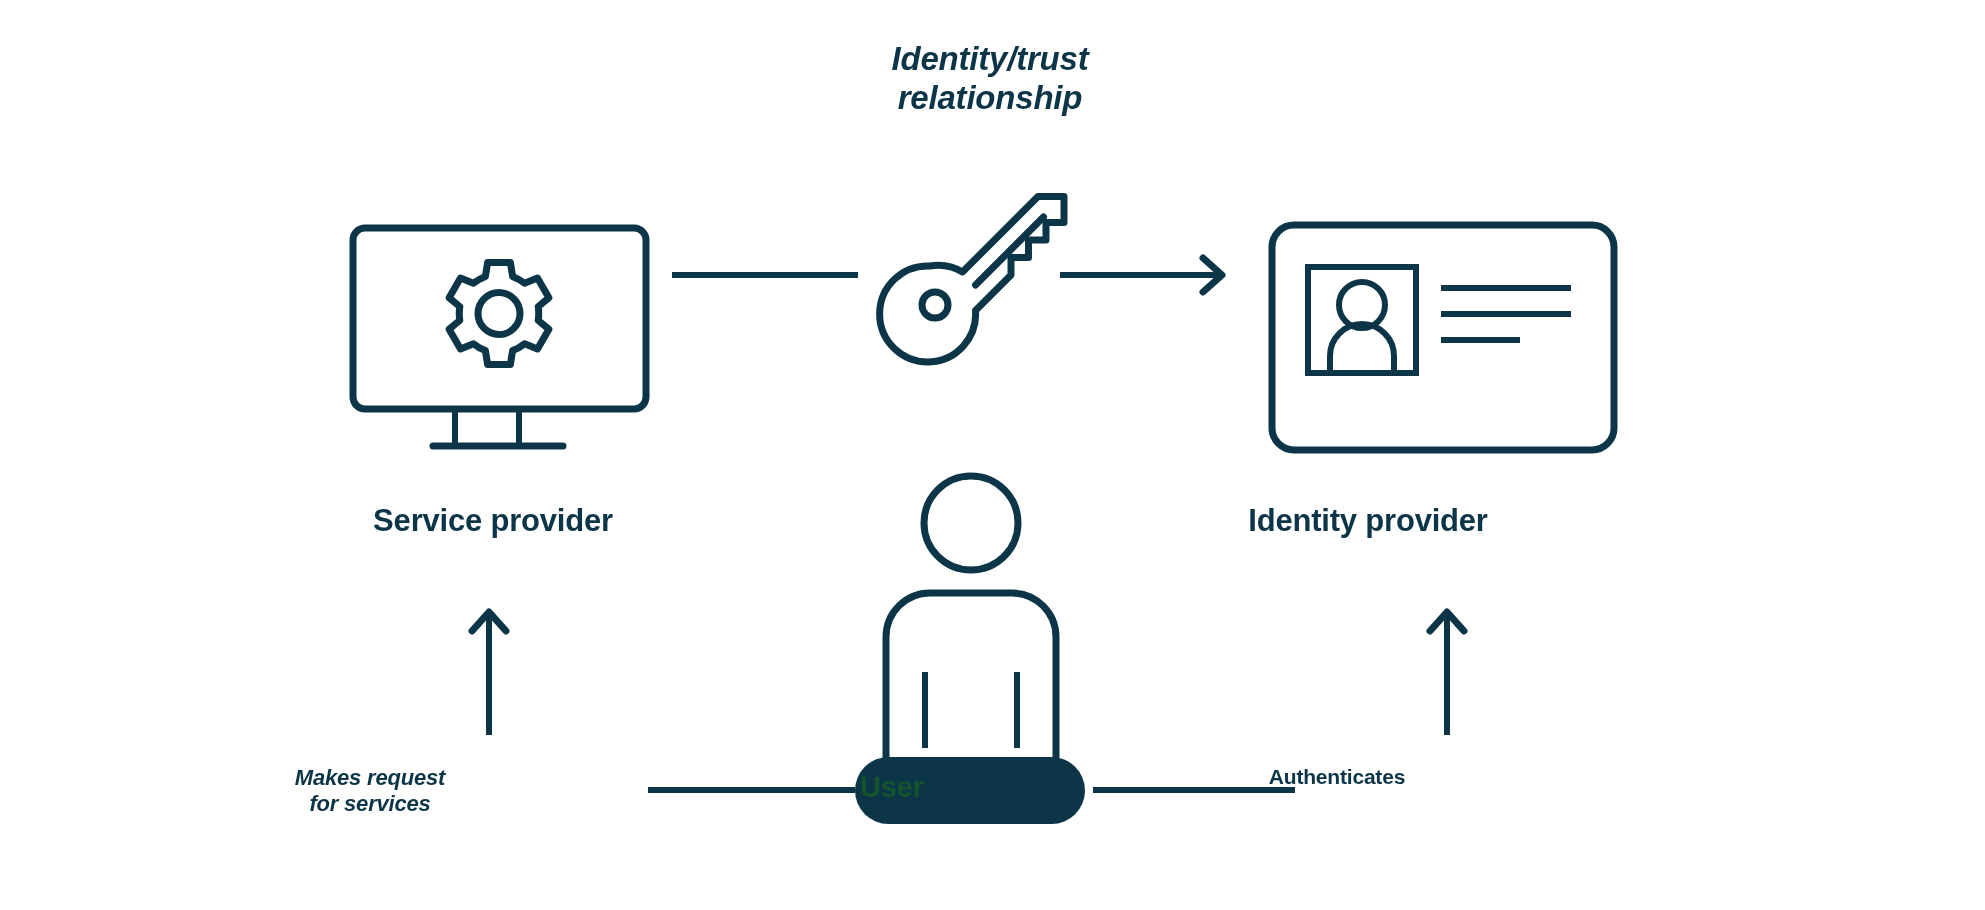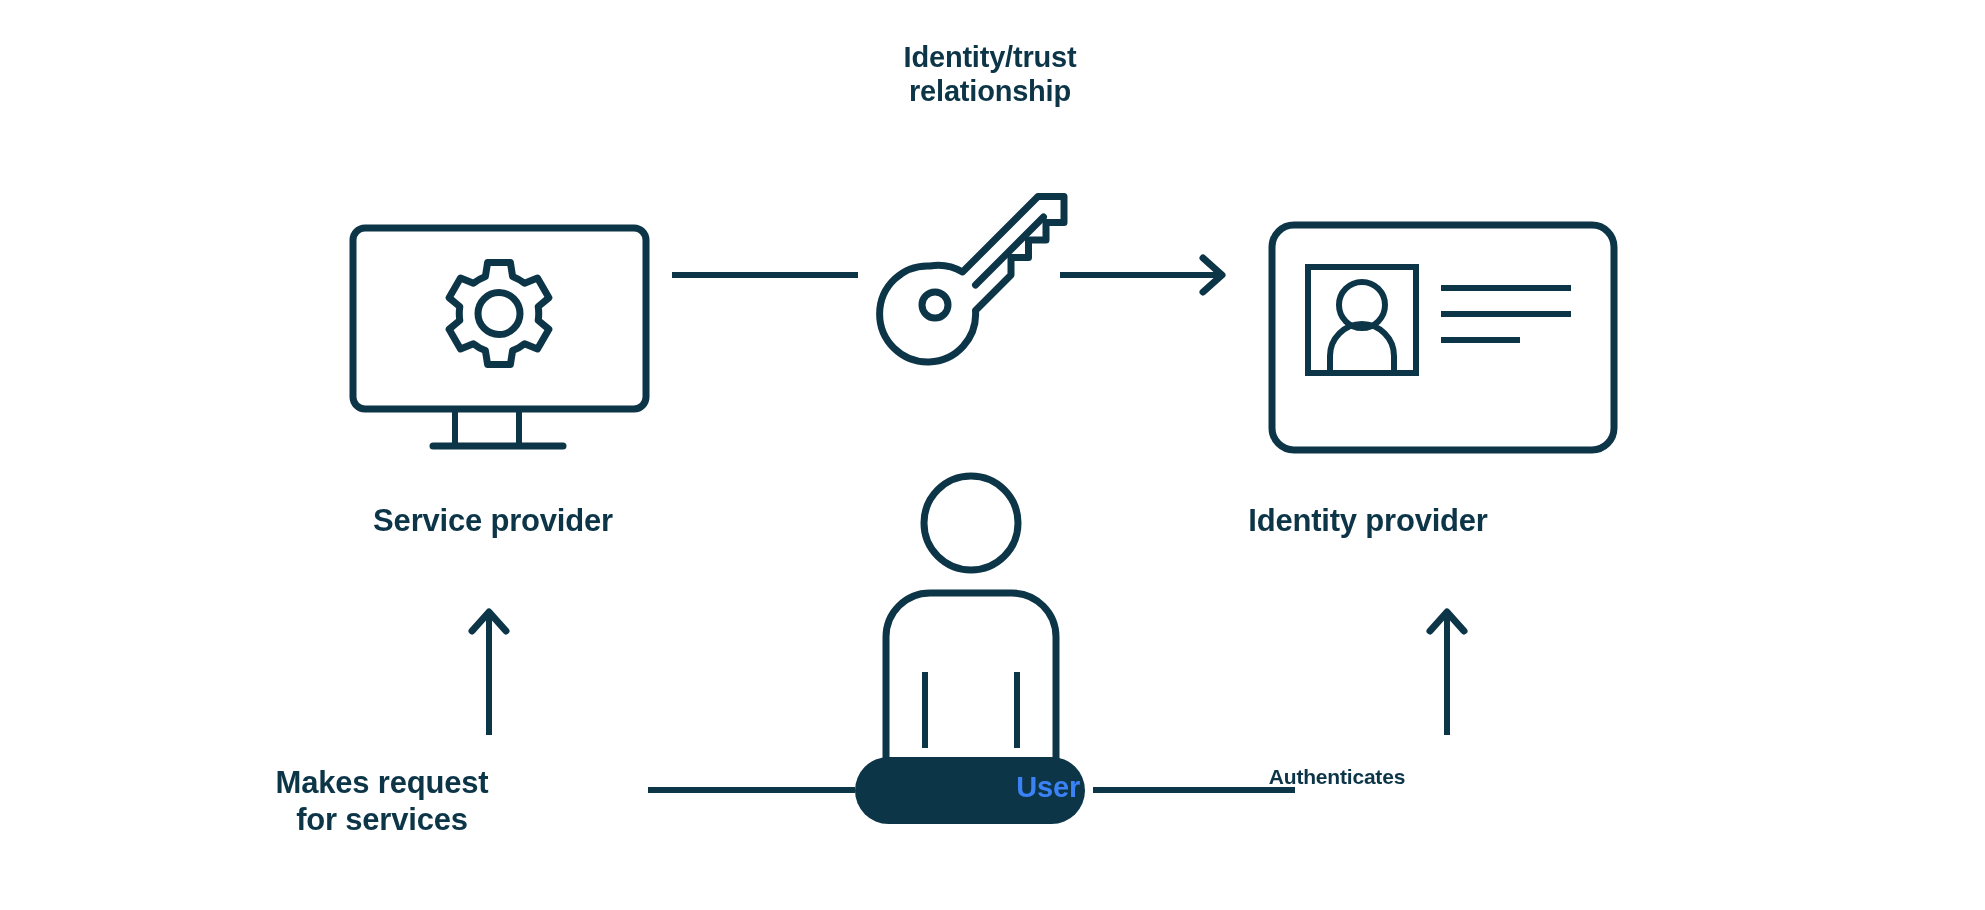--- a/index.html
+++ b/index.html
@@ -72,54 +72,56 @@
     font-weight: bold;
     line-height: 1.18;
     white-space: pre-line;
     text-align: center;
     letter-spacing: -0.2px;
   }
   #title-text {
     left: 660px;
     top: 40px;
     width: 660px;
-    font-size: 29px;
+    font-size: 33px;
+    font-style: italic;
   }
   #service-provider-label {
     left: 193px;
     top: 503px;
     width: 600px;
     font-size: 31px;
   }
   #identity-provider-label {
     left: 1068px;
     top: 503px;
     width: 600px;
     font-size: 31px;
   }
   #makes-request-label {
-    left: 72px;
+    left: 60px;
     top: 765px;
     width: 620px;
-    font-size: 31px;
+    font-size: 22px;
+    font-style: italic;
   }
   #authenticates-label {
     left: 1027px;
     top: 765px;
     width: 620px;
     font-size: 21px;
     text-align: center;
   }
   #user-pill-label {
     left: 860px;
     top: 770px;
     width: 220px;
     font-size: 29px;
-    color: #3b82f6;
-    text-align: right;
+    color: #14532d;
+    text-align: left;
   }
 </style>
 </head>
 <body>
 
 <div id="diagram-root">
 
   <svg class="canvas" viewBox="0 0 1985 910" xmlns="http://www.w3.org/2000/svg">
 
     <g>

